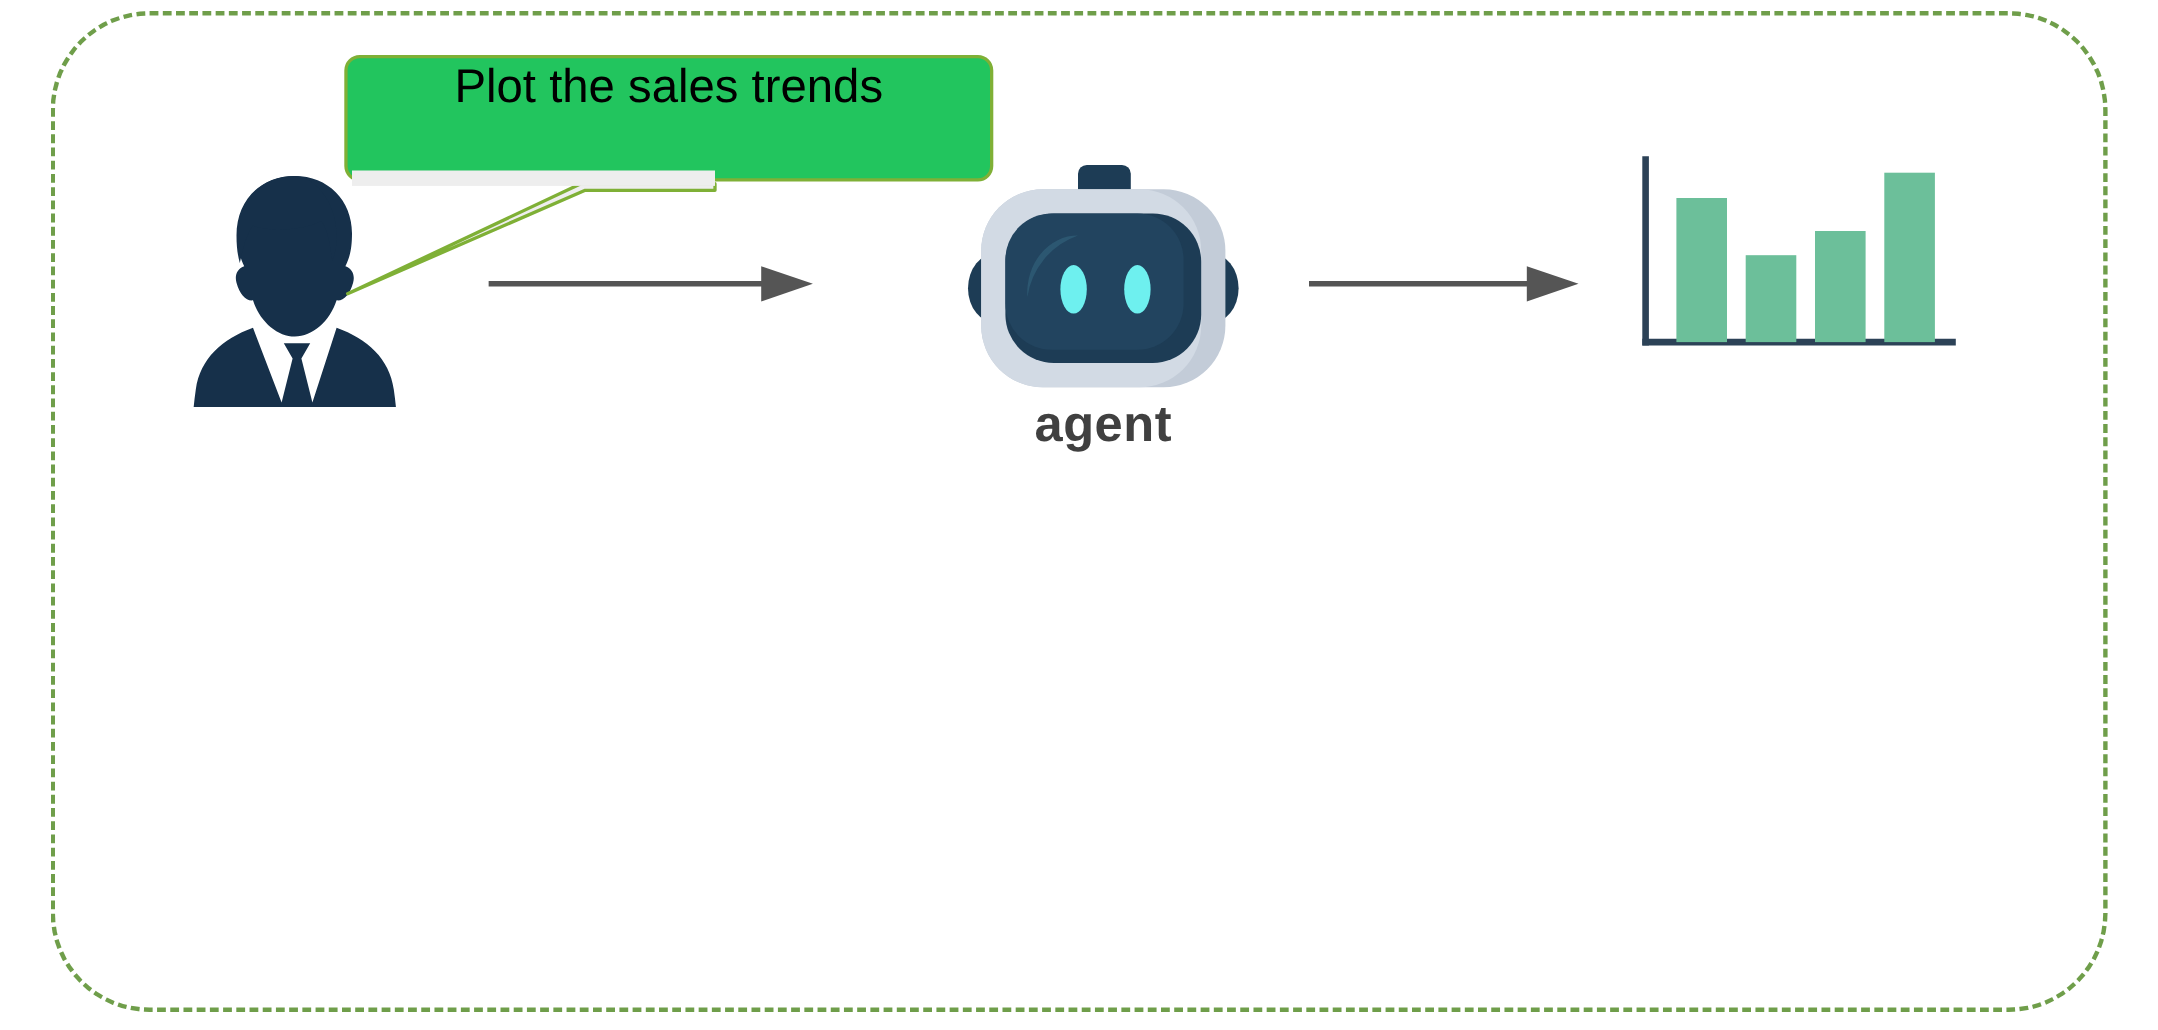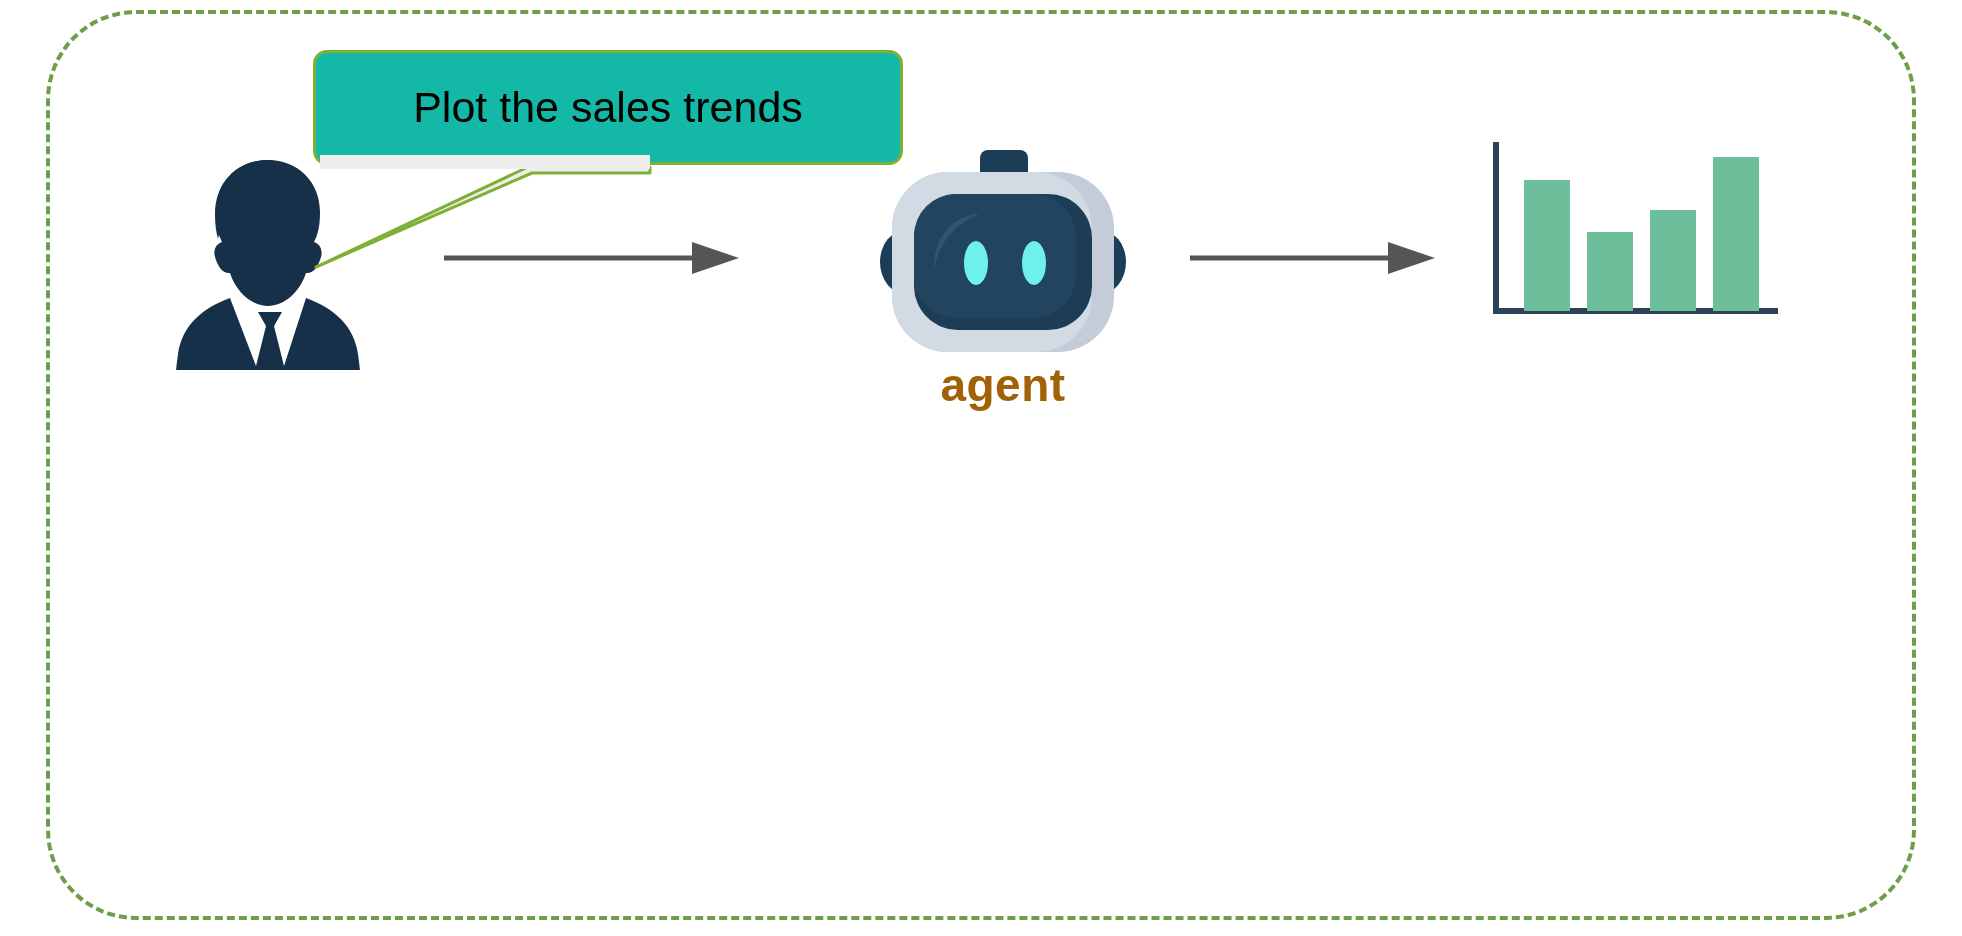--- a/index.html
+++ b/index.html
@@ -35,26 +35,26 @@
     position: absolute;
     left: 0;
     width: 1962px;
   }
   #row-1 { top: 0; height: 460px; }
   #row-2 { top: 460px; height: 476px; }
 
   
   .bubble {
     position: absolute;
-    background: #14b8a6;
+    background: #22c55e;
     border: 3px solid #7fb036;
     border-radius: 14px;
     box-sizing: border-box;
     display: flex;
-    align-items: center;
+    align-items: flex-start;
     justify-content: center;
     text-align: center;
     color: #000000;
     line-height: 1.22;
   }
   #bubble-1 {
     left: 313px; top: 50px;
     width: 590px; height: 115px;
     font-size: 43px;
   }
@@ -76,21 +76,21 @@
 
   
   .robot { position: absolute; }
   #robot-1 { left: 872px; top: 150px; width: 262px; height: 215px; }
   .robot-label {
     position: absolute;
     width: 262px;
     text-align: center;
     font-size: 46px;
     font-weight: bold;
-    color: #a16207;
+    color: #404040;
     letter-spacing: 0.5px;
   }
   #robot-label-1 { left: 872px; top: 358px; }
 
   
   #barchart-out { position: absolute; left: 1486px; top: 140px; width: 300px; height: 185px; }
 </style>
 </head>
 <body>
 

